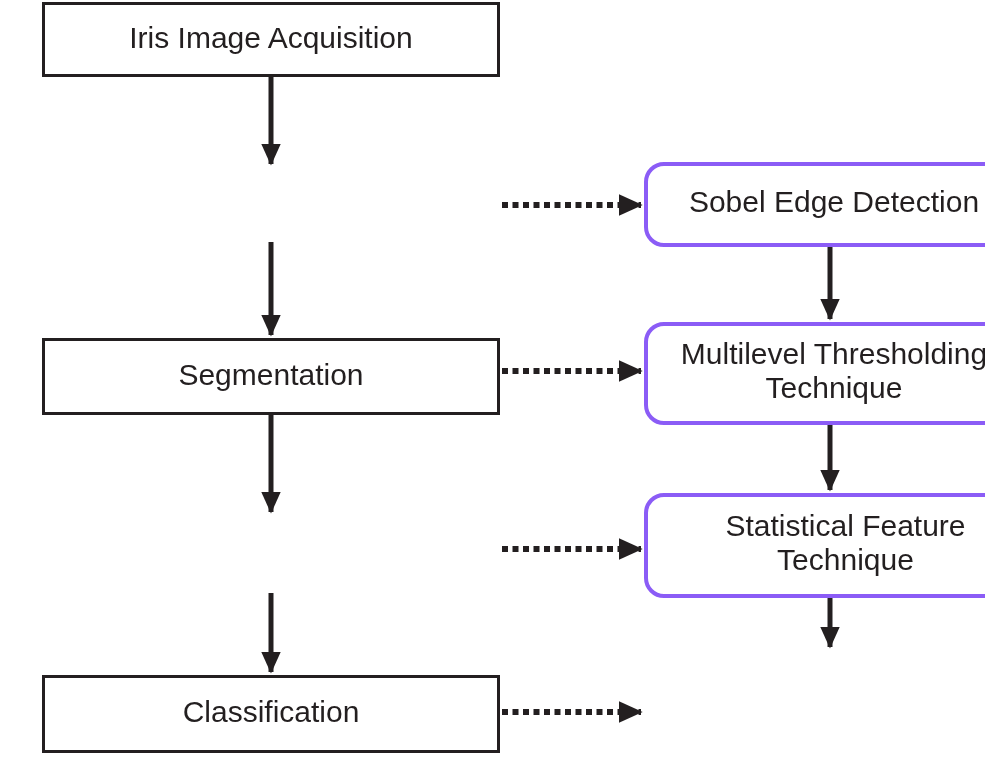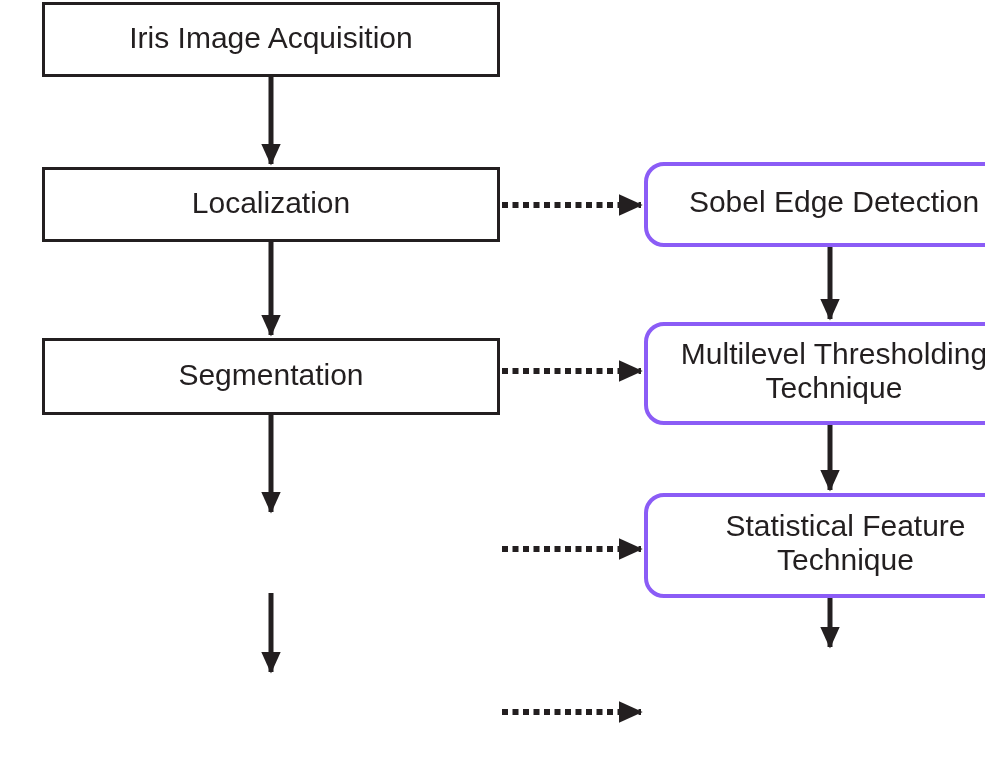--- a/index.html
+++ b/index.html
@@ -85,25 +85,25 @@
 
     <line x1="462" y1="205" x2="601" y2="205" stroke="#231f20" stroke-width="6" stroke-dasharray="6 4.5" marker-end="url(#ah-dotted)"></line>
     <line x1="462" y1="371" x2="601" y2="371" stroke="#231f20" stroke-width="6" stroke-dasharray="6 4.5" marker-end="url(#ah-dotted)"></line>
     <line x1="462" y1="549" x2="601" y2="549" stroke="#231f20" stroke-width="6" stroke-dasharray="6 4.5" marker-end="url(#ah-dotted)"></line>
     <line x1="462" y1="712" x2="601" y2="712" stroke="#231f20" stroke-width="6" stroke-dasharray="6 4.5" marker-end="url(#ah-dotted)"></line>
   </svg>
 
   <div class="box process-box b-iris">
     <span>Iris Image Acquisition</span>
   </div>
-  <div class="box process-box b-loc">
-    <span>Localization</span>
-  </div>
   <div class="box process-box b-seg">
     <span>Segmentation</span>
+  </div>
+  <div class="box process-box b-class">
+    <span>Classification</span>
   </div>
 
   <div class="box technique-box b-sobel">
     <span>Sobel Edge Detection</span>
   </div>
   <div class="box technique-box b-multi">
     <span>Multilevel Thresholding Technique</span>
   </div>
   <div class="box technique-box b-stat">
     <span>Statistical Feature Technique</span>

